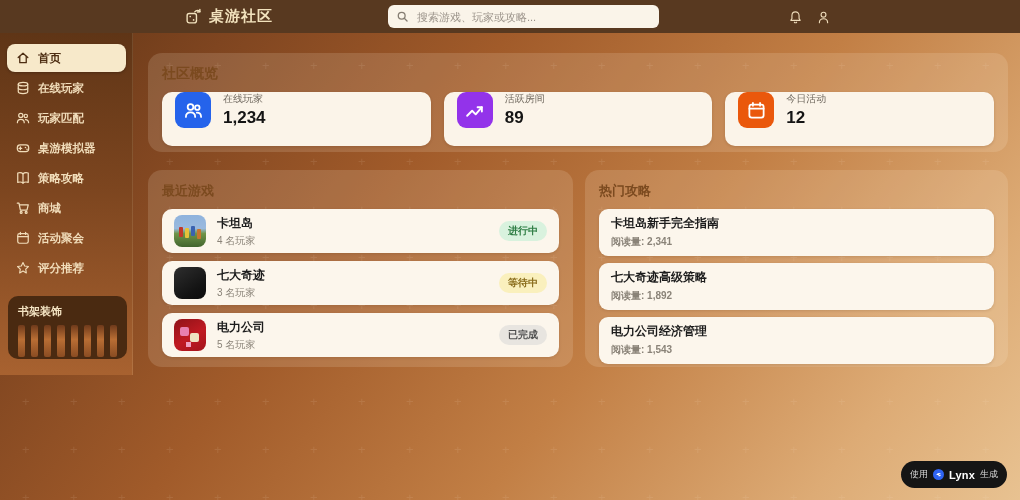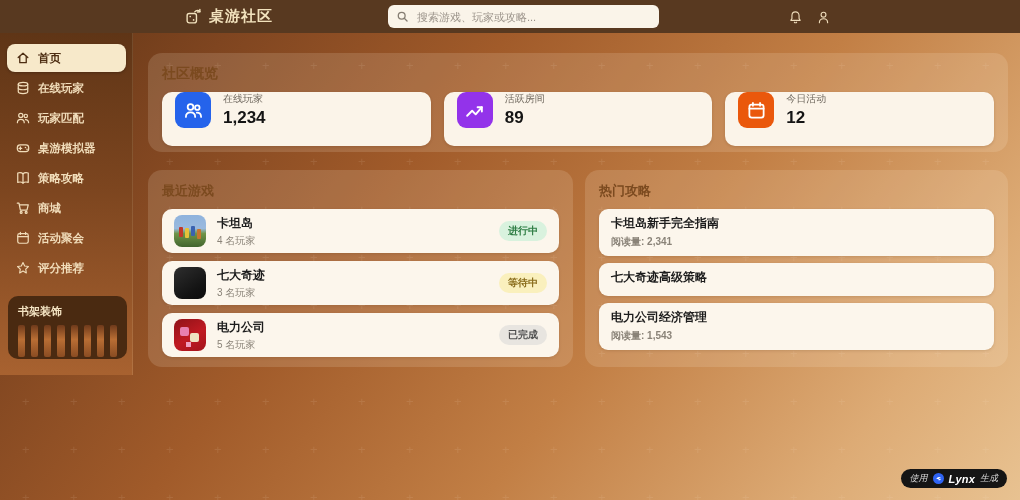--- a/index.html
+++ b/index.html
@@ -70,22 +70,22 @@
   .b-active{background:#d9f2de;color:#2e7d44;}
   .b-waiting{background:#faf0bd;color:#8a6d1c;}
   .b-done{background:#e8e5e0;color:#4f4f4f;}
 
   .guide-card{background:#fcf6ec;border-radius:9px;padding:6px 12px 7px;margin-bottom:7px;
     box-shadow:0 1px 3px rgba(70,35,10,.15);cursor:pointer;}
   .guide-title{font-size:12px;font-weight:700;color:#1d1d1d;margin-bottom:3px;}
   .guide-reads{font-size:10px;color:#8a8378;font-weight:bold;}
 
   
-  .lynx{position:absolute;right:13px;bottom:12px;height:19px;background:#151515;border-radius:999px;
-    display:flex;align-items:center;gap:5px;padding:0 9px;color:#d9d9d9;font-size:9px;cursor:pointer;font-style:italic;}
+  .lynx{position:absolute;right:13px;bottom:12px;height:27px;background:#151515;border-radius:999px;
+    display:flex;align-items:center;gap:5px;padding:0 9px;color:#d9d9d9;font-size:9px;cursor:pointer;}
   .lynx b{color:#fff;font-size:11px;font-weight:700;letter-spacing:.2px;}
   .lynx svg{display:block;}
 </style>
 </head>
 <body>
 
 <div id="pattern">
     <span style="left: 22px; top: 26px;">+</span>
     <span style="left: 70px; top: 26px;">+</span>
     <span style="left: 118px; top: 26px;">+</span>
@@ -481,20 +481,21 @@
 </section>
 
 <section class="panel guides">
   <h2>热门攻略</h2>
   <div class="guide-card">
     <div class="guide-title">卡坦岛新手完全指南</div>
     <div class="guide-reads">阅读量: 2,341</div>
   </div>
   <div class="guide-card">
     <div class="guide-title">七大奇迹高级策略</div>
+    <div class="guide-reads">阅读量: 1,892</div>
   </div>
   <div class="guide-card">
     <div class="guide-title">电力公司经济管理</div>
     <div class="guide-reads">阅读量: 1,543</div>
   </div>
 </section>
 
 <div class="lynx">
   <span>使用</span>
   <svg width="11" height="11" viewBox="0 0 12 12">

